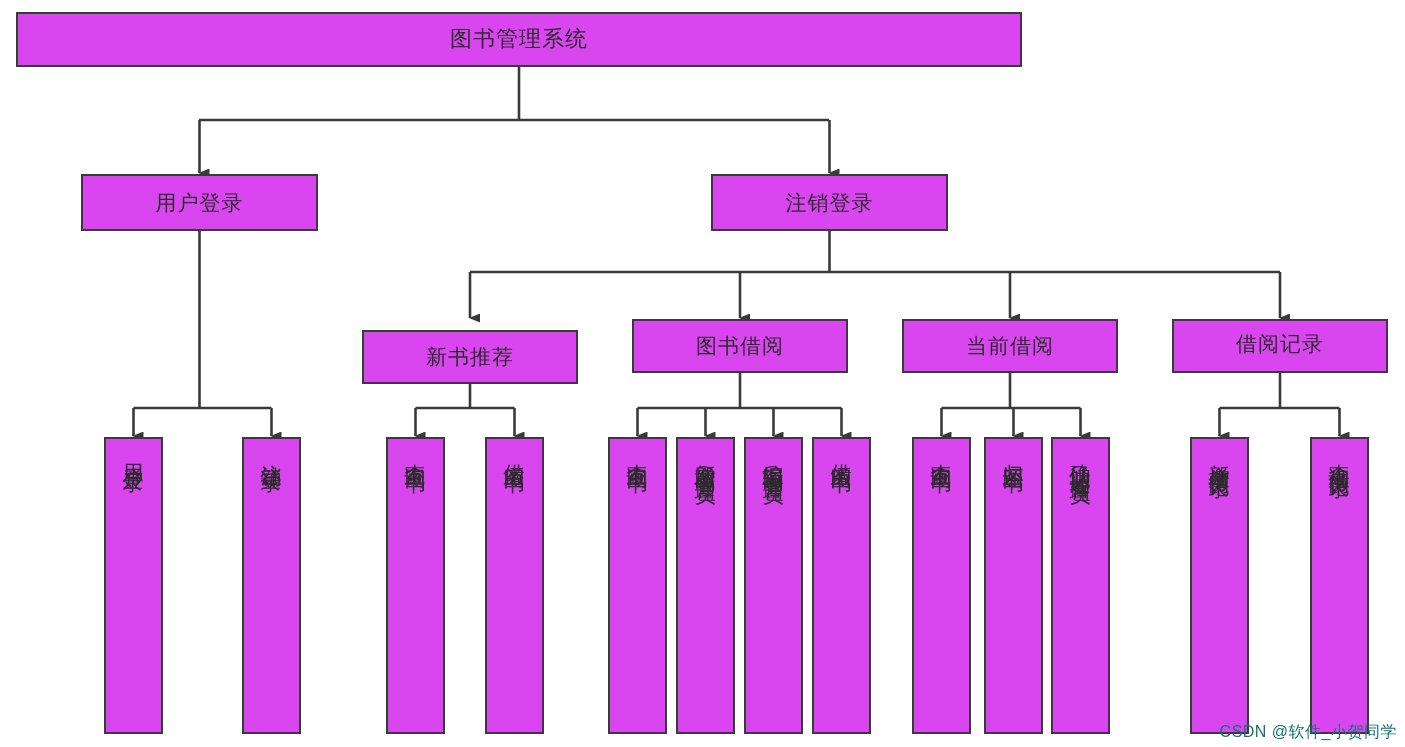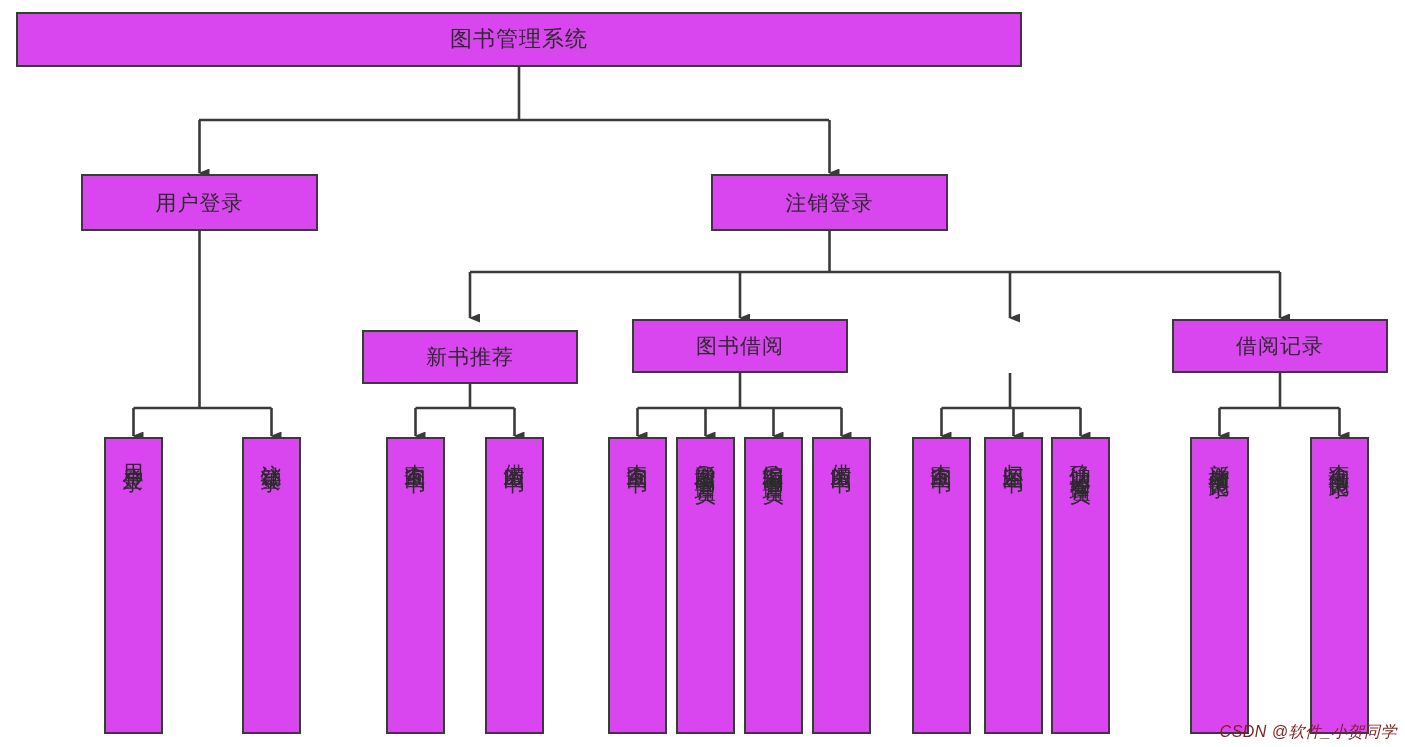--- a/index.html
+++ b/index.html
@@ -54,26 +54,25 @@
     color: #2b2b2b;
     font-size: 21px;
     letter-spacing: 3px;
     line-height: 1;
     white-space: nowrap;
   }
   #watermark {
     position: absolute;
     right: 8px;
     bottom: 4px;
-    color: #7f1d1d;
+    color: #0f766e;
     font-size: 16px;
     letter-spacing: 0.5px;
     white-space: nowrap;
     pointer-events: none;
-    font-style: italic;
   }
 </style>
 </head>
 <body>
 
 <div id="diagram-root">
 
   <svg id="tree-svg" viewBox="0 0 1405 747">
     <defs>
       <marker id="arrowhead" markerWidth="10" markerHeight="11" refX="4.5" refY="10" orient="auto" markerUnits="userSpaceOnUse">
@@ -127,21 +126,24 @@
   <div class="node-box" id="node-l2-1" style="left: 711px; top: 174px; width: 237px; height: 57px;">
     <span class="node-label-h">注销登录</span>
   </div>
 
   <div class="node-box" id="node-l3-0" style="left: 362px; top: 319px; width: 216px; height: 54px; margin-top: 11px;">
     <span class="node-label-h">新书推荐</span>
   </div>
   <div class="node-box" id="node-l3-1" style="left: 632px; top: 319px; width: 216px; height: 54px;">
     <span class="node-label-h">图书借阅</span>
   </div>
-  <div class="node-box" id="node-l3-3" style="left: 1172px; top: 319px; width: 216px; height: 54px;">
+  <div class="node-box" id="node-l3-2" style="left: 902px; top: 319px; width: 216px; height: 54px;">
+    <span class="node-label-h">当前借阅</span>
+  </div>
+  <div class="node-box" id="node-l3-3" style="left: 1172px; top: 319px; width: 216px; height: 54px; font-family: Liberation Mono, monospace;">
     <span class="node-label-h">借阅记录</span>
   </div>
 
   <div class="node-box leaf" id="node-leaf-0" style="left: 104px; top: 437px; width: 59px; height: 297px;">
     <span class="node-label-v">用户登录</span>
   </div>
   <div class="node-box leaf" id="node-leaf-1" style="left: 242px; top: 437px; width: 59px; height: 297px;">
     <span class="node-label-v">注销登录</span>
   </div>
   <div class="node-box leaf" id="node-leaf-2" style="left: 386px; top: 437px; width: 59px; height: 297px;">

